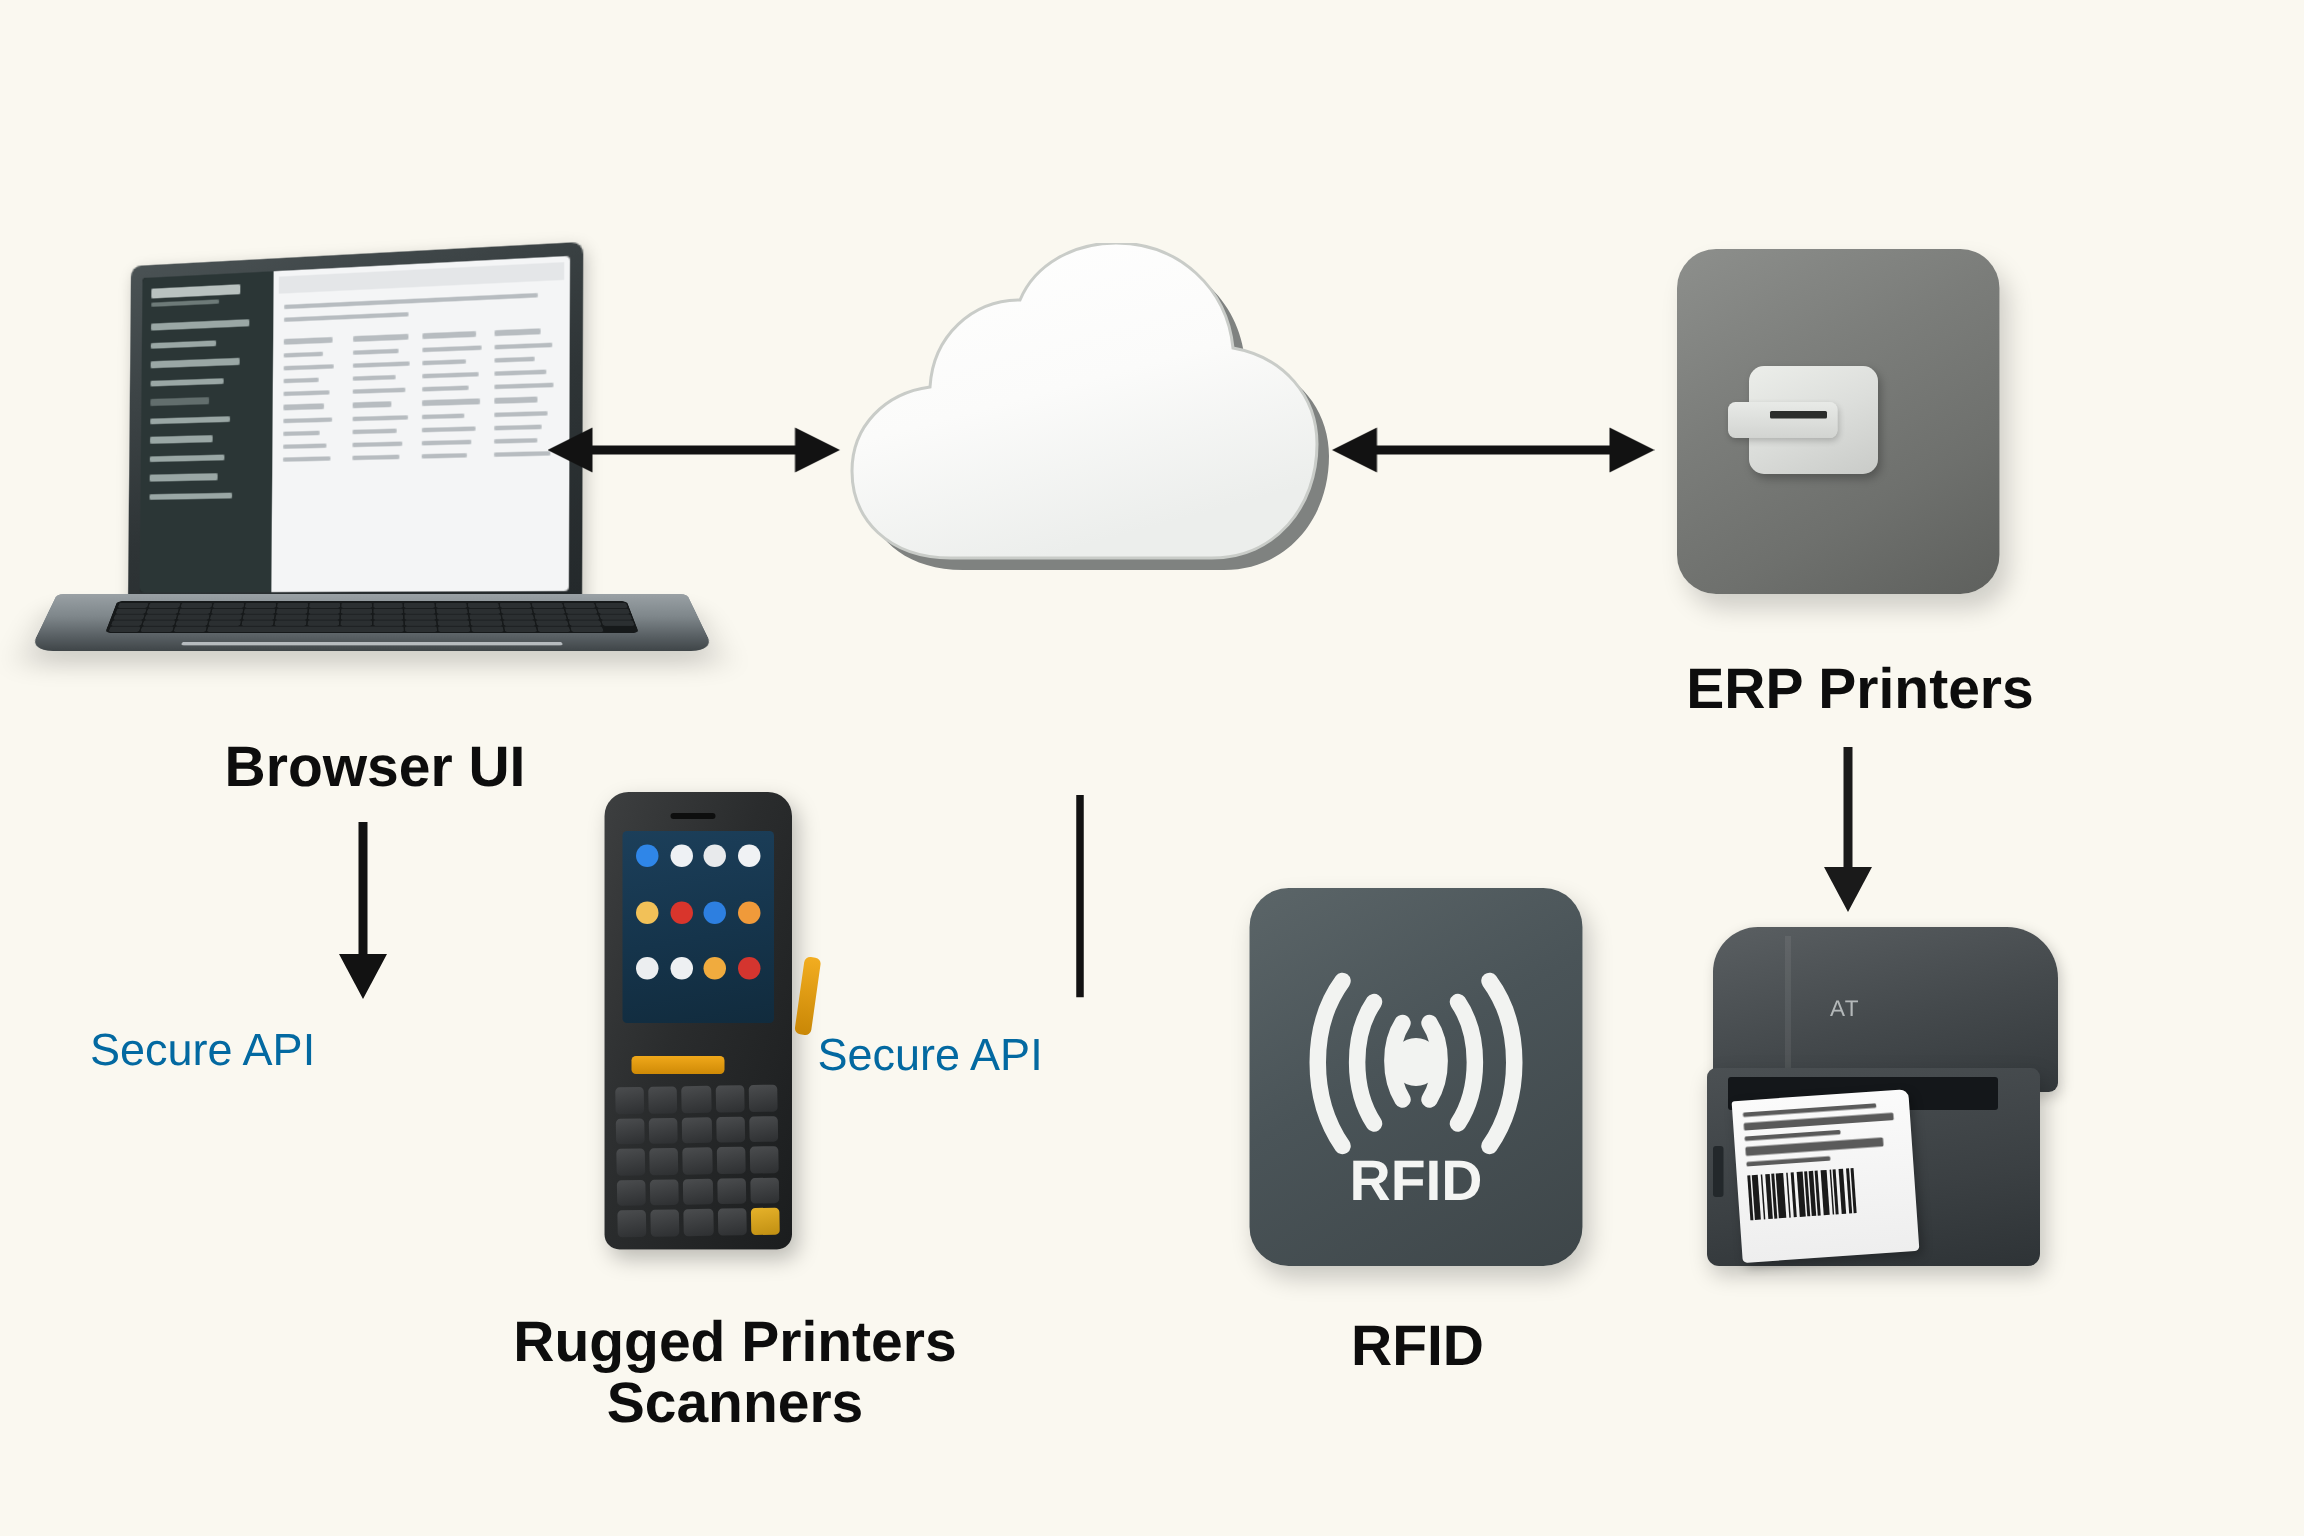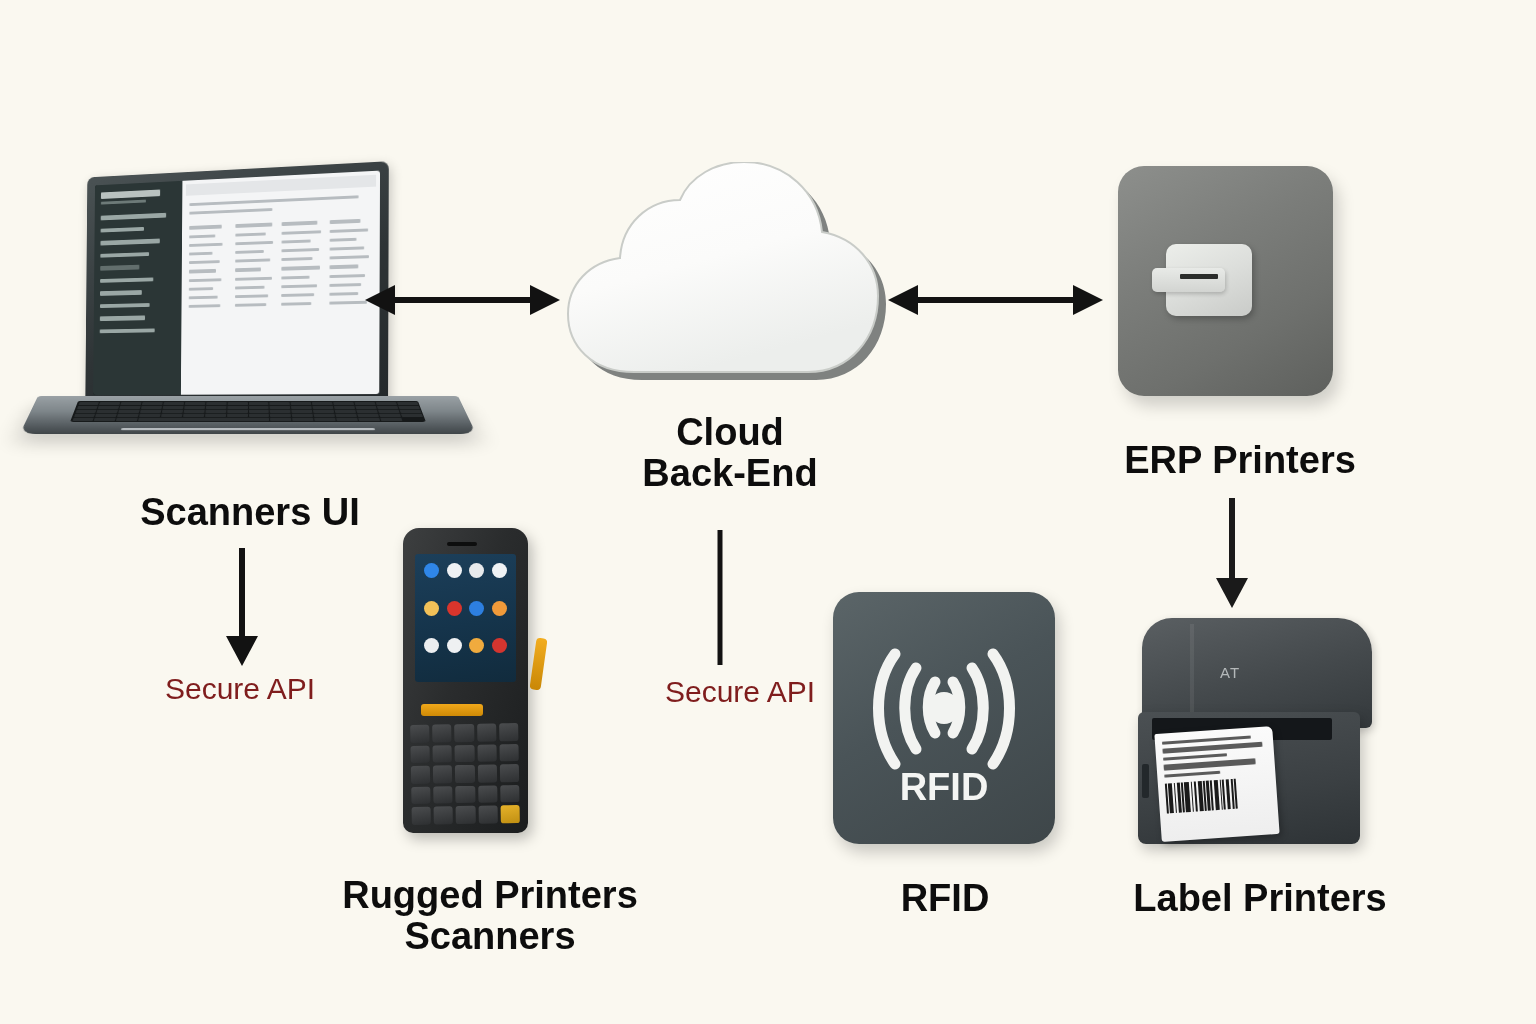--- a/index.html
+++ b/index.html
@@ -29,25 +29,26 @@
     position: absolute;
     text-align: center;
     font-size: 38px;
     font-weight: 700;
     color: #0d0d0d;
     line-height: 1.08;
     white-space: pre-line;
   }
   .edge-label {
     position: absolute;
-    text-align: center;
+    text-align: left;
     font-size: 30px;
     font-weight: 400;
-    color: #7f1d1d;
+    color: #0369a1;
     white-space: nowrap;
+    margin-top: 12px;
   }
 
   
   .conn { position: absolute; }
 
   
   .laptop { position: absolute; left: 38px; top: 160px; width: 420px; height: 310px; }
   .lid {
     position: absolute; left: 20px; top: 0;
     width: 330px; height: 250px;
@@ -439,43 +440,41 @@
             <div class="key"></div>
             <div class="key"></div>
             <div class="key"></div>
             <div class="key"></div>
             <div class="key"></div>
           </div>
       </div>
       <div class="trackpad-lip"></div>
     </div>
   </div>
-  <div class="node-label" style="left:40px; top:492px; width:420px;">Scanners UI</div>
+  <div class="node-label" style="left:40px; top:492px; width:420px;">Browser UI</div>
 
   <div class="cloud-wrap">
     <svg class="cloud-shadow" viewBox="0 0 318 218">
       <path d="M70,210 C28,210 4,184 4,152 C4,122 26,100 56,96 C58,62 84,38 116,38
                C126,14 152,0 180,0 C222,0 254,30 258,70 C292,76 314,102 314,134
                C314,176 286,210 244,210 Z" fill="#7f8280"></path>
     </svg>
     <svg class="cloud-body" viewBox="0 0 318 218">
       <defs>
         <linearGradient id="cg" x1="0" y1="0" x2="0.4" y2="1">
           <stop offset="0%" stop-color="#ffffff"></stop>
           <stop offset="55%" stop-color="#fbfbfa"></stop>
           <stop offset="100%" stop-color="#eceeec"></stop>
         </linearGradient>
       </defs>
       <path d="M70,210 C28,210 4,184 4,152 C4,122 26,100 56,96 C58,62 84,38 116,38
                C126,14 152,0 180,0 C222,0 254,30 258,70 C292,76 314,102 314,134
                C314,176 286,210 244,210 Z" fill="url(#cg)" stroke="#c9ccc8" stroke-width="2"></path>
     </svg>
   </div>
-  <div class="node-label" style="left:560px; top:412px; width:340px;">Cloud
-Back-End</div>
 
   <div class="erp">
     <div class="erp-top"></div>
     <div class="erp-side"></div>
     <div class="erp-cube"></div>
     <div class="erp-plug"></div>
     <div class="erp-plug-band"></div>
     <div class="erp-slot"></div>
   </div>
   <div class="node-label" style="left:1030px; top:440px; width:420px;">ERP Printers</div>
@@ -587,21 +586,20 @@
           <div class="bar" style="width:2px"></div>
         <div class="bar" style="width:4.5px"></div>
           <div class="bar" style="width:1.5px"></div>
         <div class="bar" style="width:2px"></div>
           <div class="bar" style="width:3.5px"></div>
         <div class="bar" style="width:2px"></div>
           <div class="bar" style="width:1.5px"></div>
       </div>
     </div>
   </div>
-  <div class="node-label" style="left:1060px; top:878px; width:400px;">Label Printers</div>
 
   <svg class="conn" style="left:365px; top:272px; width:195px; height:56px;" viewBox="0 0 195 56">
     <line x1="22" y1="28" x2="173" y2="28" stroke="#121212" stroke-width="6"></line>
     <polygon points="0,28 30,13 30,43" fill="#121212"></polygon>
     <polygon points="195,28 165,13 165,43" fill="#121212"></polygon>
   </svg>
 
   <svg class="conn" style="left:888px; top:272px; width:215px; height:56px;" viewBox="0 0 215 56">
     <line x1="22" y1="28" x2="193" y2="28" stroke="#121212" stroke-width="6"></line>
     <polygon points="0,28 30,13 30,43" fill="#121212"></polygon>

